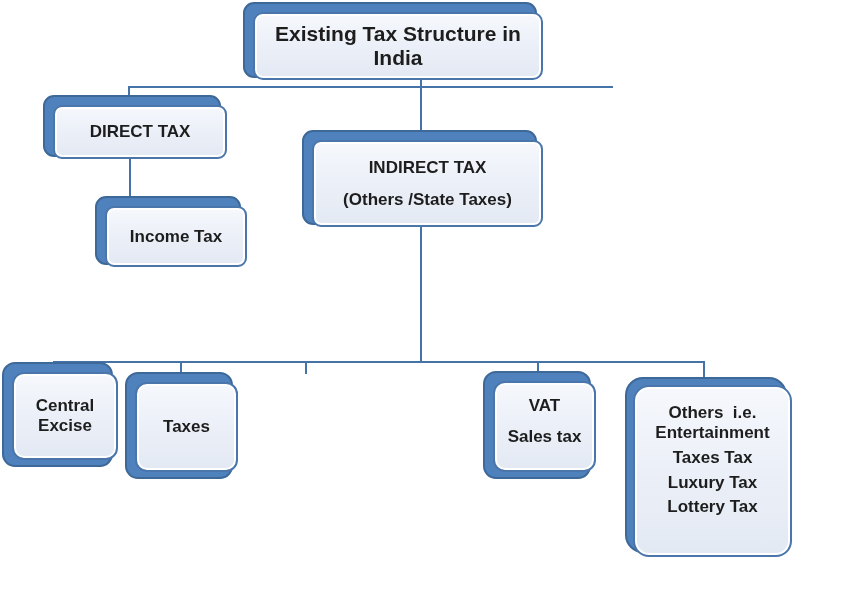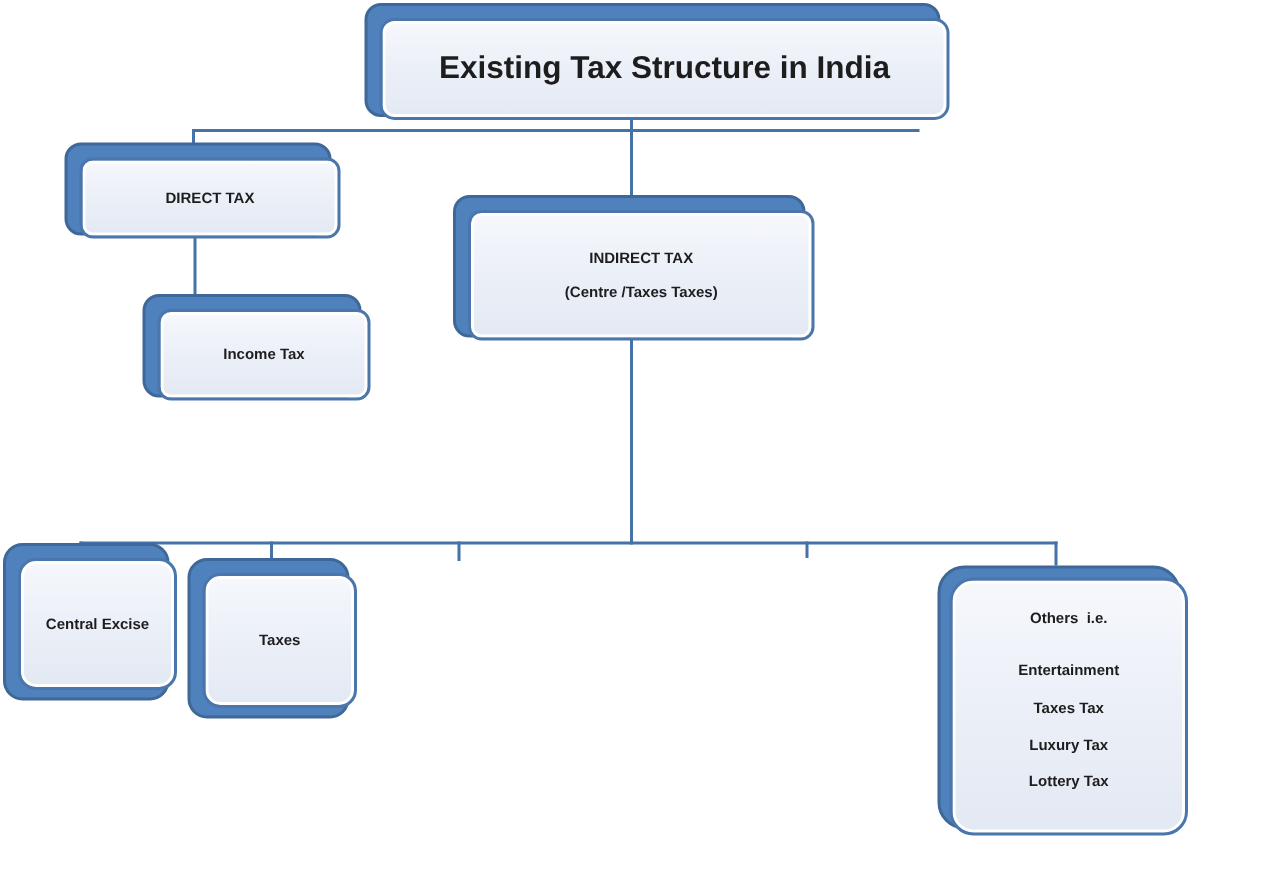--- a/index.html
+++ b/index.html
@@ -38,41 +38,41 @@
     border-radius: 9px;
     background: linear-gradient(180deg, #f6f8fc 0%, #ecf0f8 45%, #e3e9f3 100%);
     box-shadow: inset 0 0 0 2px #ffffff;
     display: flex;
     flex-direction: column;
     align-items: center;
     justify-content: center;
     text-align: center;
     font-weight: 700;
     color: #1d1d1d;
-    font-size: 10px;
+    font-size: 17px;
     white-space: pre-wrap;
   }
   .shadow-deep .box { border-radius: 12px; }
   .shadow-oth .box  { border-radius: 16px; }
   .node-title .box {
     font-size: 21px;
     border-radius: 10px;
   }
   .node-indirect .box { gap: 12px; }
   .node-vat .box {
     justify-content: flex-start;
     padding-top: 13px;
   }
   .node-vat .vline1 { margin-bottom: 11px; }
   .node-others .box {
     justify-content: flex-start;
     padding-top: 16px;
   }
   .oline  { line-height: 19px; }
-  .oline1 { margin-bottom: 16px; }
+  .oline1 { margin-bottom: 1px; }
   .oline2 { margin-bottom: 6px; }
   .oline3 { margin-bottom: 6px; }
   .oline4 { margin-bottom: 5px; }
 </style>
 </head>
 <body>
 
 <div class="canvas">
 
   <div class="conn" style="left:420px; top:80px;  width:2px;   height:8px;"></div>
@@ -81,21 +81,21 @@
   <div class="conn" style="left:420px; top:86px;  width:2px;   height:48px;"></div>
   <div class="conn" style="left:129px; top:158px; width:2px;   height:41px;"></div>
   <div class="conn" style="left:420px; top:226px; width:2px;   height:137px;"></div>
   <div class="conn" style="left:53px;  top:361px; width:652px; height:2px;"></div>
   <div class="conn" style="left:53px;  top:361px; width:2px;   height:13px;"></div>
   <div class="conn" style="left:180px; top:361px; width:2px;   height:13px;"></div>
   <div class="conn" style="left:305px; top:361px; width:2px;   height:13px;"></div>
   <div class="conn" style="left:537px; top:361px; width:2px;   height:11px;"></div>
   <div class="conn" style="left:703px; top:361px; width:2px;   height:16px;"></div>
 
-  <div class="node node-title shadow-tl" style="left:253px; top:12px; width:380px; height:68px;">
+  <div class="node node-title shadow-tl" style="left:253px; top:12px; width:290px; height:68px;">
     <div class="shadow"></div>
     <div class="box">
       <span>Existing Tax Structure in India</span>
     </div>
   </div>
 
   <div class="node shadow-tl" style="left:53px; top:105px; width:174px; height:54px;">
     <div class="shadow"></div>
     <div class="box">
       <span>DIRECT TAX</span>
@@ -106,39 +106,46 @@
     <div class="shadow"></div>
     <div class="box">
       <span>Income Tax</span>
     </div>
   </div>
 
   <div class="node node-indirect shadow-tl" style="left:312px; top:140px; width:231px; height:87px;text-decoration:underline;">
     <div class="shadow"></div>
     <div class="box">
       <span>INDIRECT TAX</span>
-      <span>(Centre /Taxes Taxes)</span>
+      <span>(Others /State Taxes)</span>
     </div>
   </div>
 
   <div class="node shadow-deep" style="left:12px; top:372px; width:106px; height:88px;">
     <div class="shadow"></div>
     <div class="box">
       <span>Central Excise</span>
     </div>
   </div>
 
   <div class="node shadow-deep" style="left:135px; top:382px; width:103px; height:90px;">
     <div class="shadow"></div>
     <div class="box">
       <span>Taxes</span>
     </div>
   </div>
 
 
+  <div class="node node-vat shadow-deep" style="left:493px; top:381px; width:103px; height:91px;">
+    <div class="shadow"></div>
+    <div class="box">
+      <span class="vline1">VAT</span>
+      <span class="vline2">Sales tax</span>
+    </div>
+  </div>
 
   <div class="node node-others shadow-oth" style="left:633px; top:385px; width:159px; height:172px;">
     <div class="shadow"></div>
     <div class="box">
       <span class="oline oline1">Others  i.e.</span>
       <span class="oline oline2">Entertainment</span>
       <span class="oline oline3">Taxes Tax</span>
       <span class="oline oline4">Luxury Tax</span>
       <span class="oline oline5">Lottery Tax</span>
     </div>

